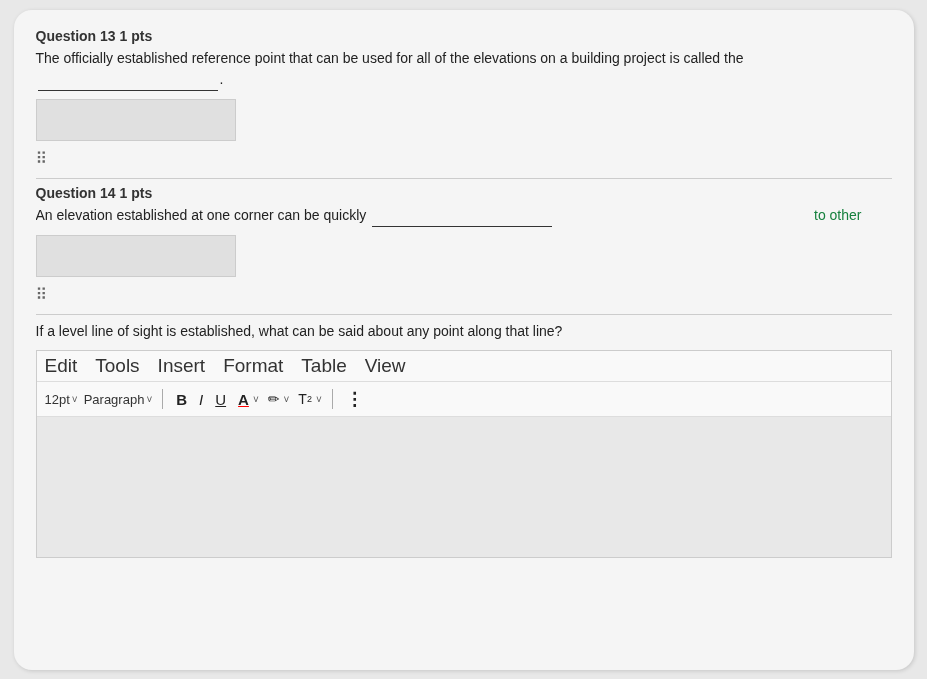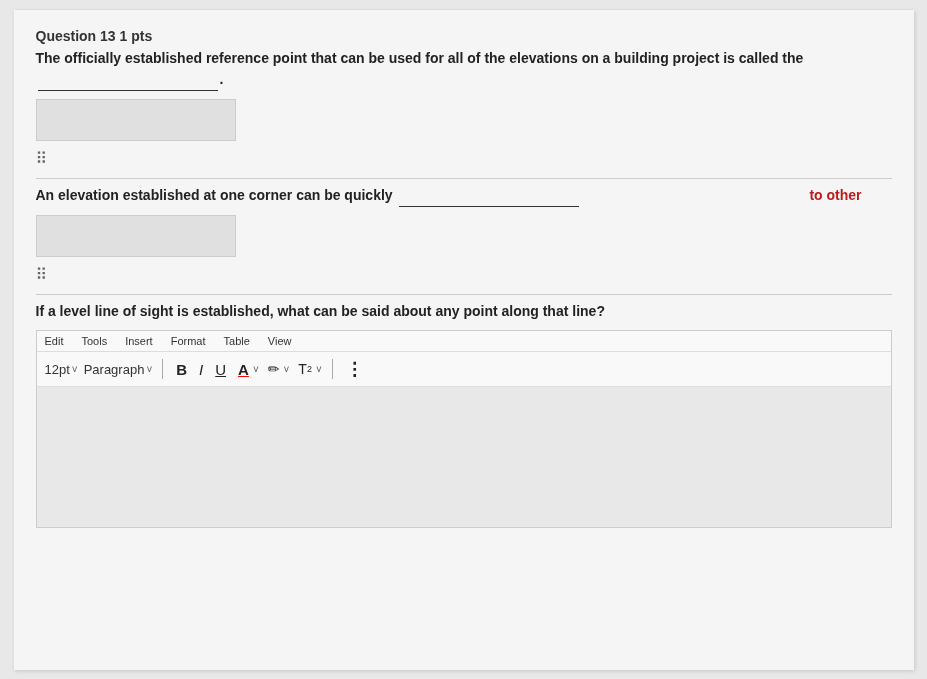--- a/index.html
+++ b/index.html
@@ -14,39 +14,39 @@
       padding: 10px;
     }
 
     .page {
       background: #f5f5f5;
       width: 900px;
       min-height: 660px;
       padding: 18px 22px 18px 22px;
       position: relative;
       box-shadow: 1px 1px 4px rgba(0,0,0,0.15);
+      border-radius: 18px;
     }
 
     .question-block {
       margin-bottom: 10px;
     }
 
     .question-header {
       font-size: 14px;
       font-weight: bold;
       color: #333;
       margin-bottom: 4px;
     }
 
     .question-text {
       font-size: 14px;
       color: #222;
       line-height: 1.5;
       margin-bottom: 8px;
-      font-weight: bold;
     }
 
     .answer-box {
       width: 200px;
       height: 42px;
       background: #e0e0e0;
       border: 1px solid #ccc;
       margin-bottom: 8px;
       display: flex;
       align-items: center;
@@ -74,21 +74,21 @@
     .editor-container {
       border: 1px solid #ccc;
       background: #fff;
       margin-top: 6px;
     }
 
     .menu-bar {
       display: flex;
       gap: 18px;
       padding: 4px 8px;
-      font-size: 11px;
+      font-size: 19px;
       color: #333;
       border-bottom: 1px solid #ddd;
       background: #f9f9f9;
     }
 
     .menu-item {
       cursor: pointer;
     }
 
     .toolbar {
@@ -154,21 +154,21 @@
     .inline-blank {
       display: inline-block;
       border-bottom: 1px solid #333;
       min-width: 180px;
       margin: 0 2px;
     }
 
     .to-other-text {
       float: right;
       font-size: 14px;
-      color: #b91c1c;
+      color: #15803d;
       margin-right: 30px;
     }
 
     .q14-text-wrap {
       overflow: hidden;
     }
   </style>
 </head>
 <body>
 
@@ -180,20 +180,21 @@
       <span>The officially established reference point that can be used for all of the elevations on a building project is called the</span>
       <span class="inline-blank">&nbsp;</span>.
     </div>
     <div class="answer-box"></div>
     <div class="drag-handle">⠿</div>
   </div>
 
   <hr class="divider">
 
   <div class="question-block">
+    <div class="question-header">Question 14 1 pts</div>
     <div class="question-text q14-text-wrap">
       <span>An elevation established at one corner can be quickly</span>
       <span class="inline-blank">&nbsp;&nbsp;&nbsp;&nbsp;&nbsp;&nbsp;&nbsp;&nbsp;&nbsp;&nbsp;&nbsp;&nbsp;&nbsp;&nbsp;&nbsp;&nbsp;&nbsp;&nbsp;&nbsp;&nbsp;&nbsp;&nbsp;&nbsp;&nbsp;</span>
       <span class="to-other-text">to other</span>
       <br>
     </div>
     <div class="answer-box"></div>
     <div class="drag-handle">⠿</div>
   </div>
 

